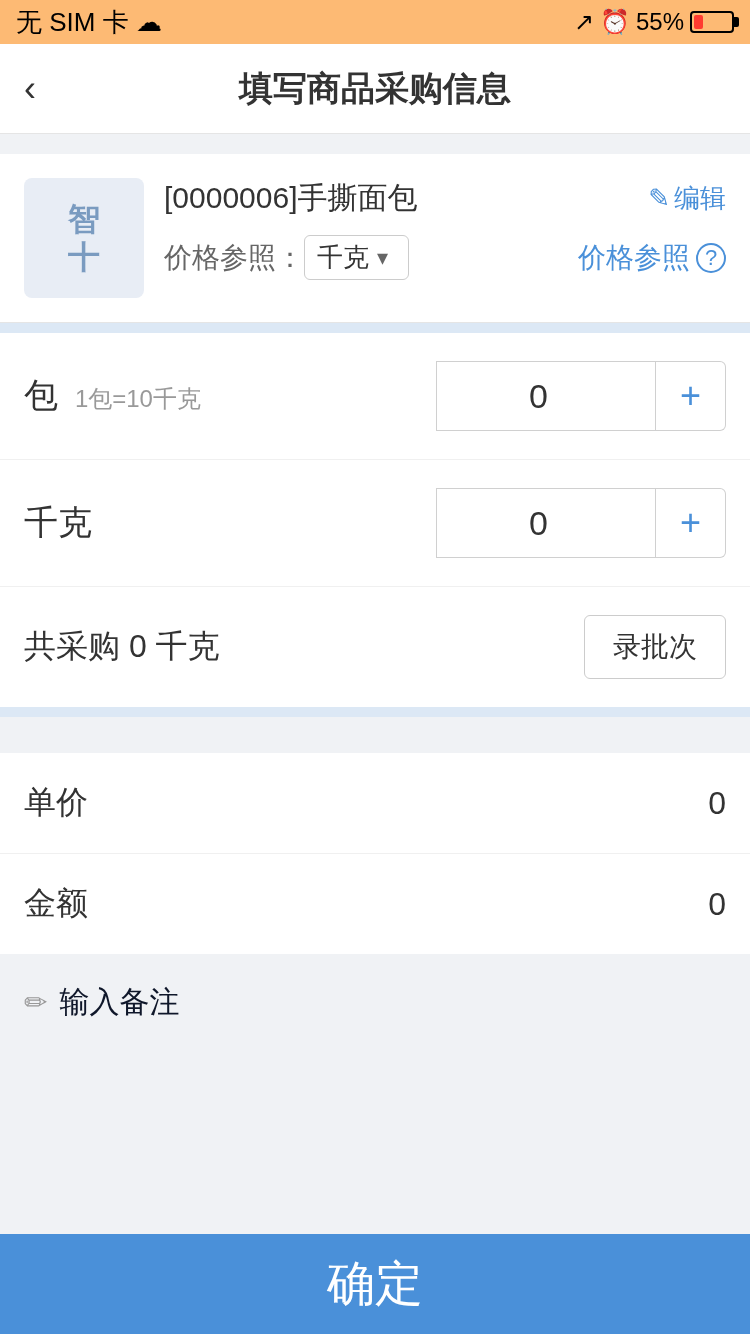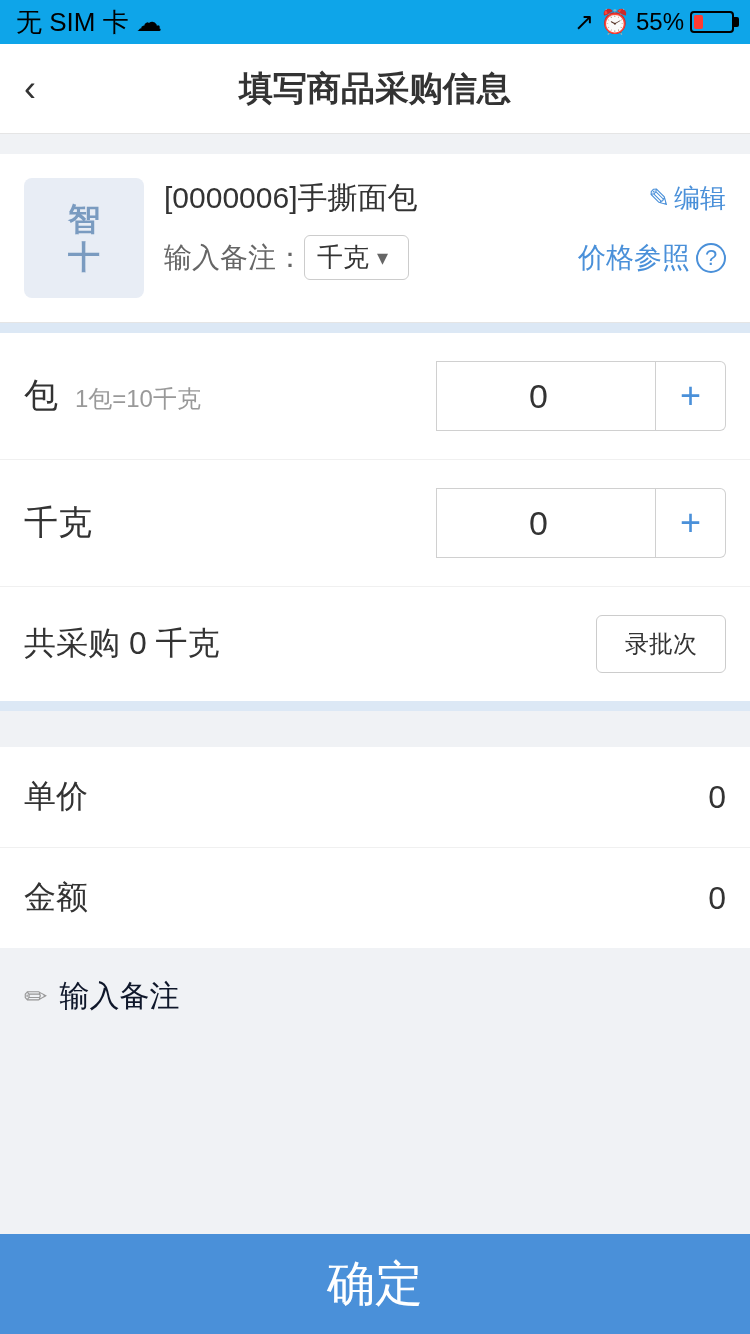--- a/index.html
+++ b/index.html
@@ -10,21 +10,21 @@
       font-family: -apple-system, "PingFang SC", "Helvetica Neue", sans-serif;
       background: #f0f2f5;
       font-size: 32px;
       color: #333;
     }
 
     
     .status-bar {
       width: 750px;
       height: 44px;
-      background: #0ea5e9;
+      background: #fdba74;
       display: flex;
       align-items: center;
       justify-content: space-between;
       padding: 0 16px;
       font-size: 28px;
       color: #000;
     }
     .status-left { display: flex; align-items: center; gap: 8px; font-size: 26px; }
     .status-center { font-size: 30px; font-weight: 500; }
     .status-right { display: flex; align-items: center; gap: 6px; font-size: 24px; }
@@ -124,21 +124,21 @@
       background: #fff;
       display: flex; align-items: center; justify-content: space-between;
       padding: 28px 24px;
       gap: 48px;
     }
     .summary-text { font-size: 32px; color: #333; }
     .batch-btn {
       border: 1px solid #ccc;
       border-radius: 6px;
       padding: 12px 28px;
-      font-size: 24px;
+      font-size: 28px;
       color: #333;
       background: #fff;
       cursor: pointer;
     }
 
     
     .info-section { background: #fff; margin-top: 36px; }
     .info-row {
       display: flex; align-items: center; justify-content: space-between;
       padding: 28px 24px;
@@ -209,21 +209,21 @@
       <div class="product-name">
         <span>[0000006]</span><span>手撕面包</span>
       </div>
       <div class="edit-btn">
         <span>✎</span>
         <span>编辑</span>
       </div>
     </div>
     <div class="purchase-unit-row">
       <div style="display:flex;align-items:center;">
-        <span class="unit-label">输入备注：</span>
+        <span class="unit-label">价格参照：</span>
         <span class="unit-select">
           <span>千克</span>
           <span style="font-size:22px;color:#666;">▾</span>
         </span>
       </div>
       <div class="price-ref">
         <span>价格参照</span>
         <span class="info-circle">?</span>
       </div>
     </div>

